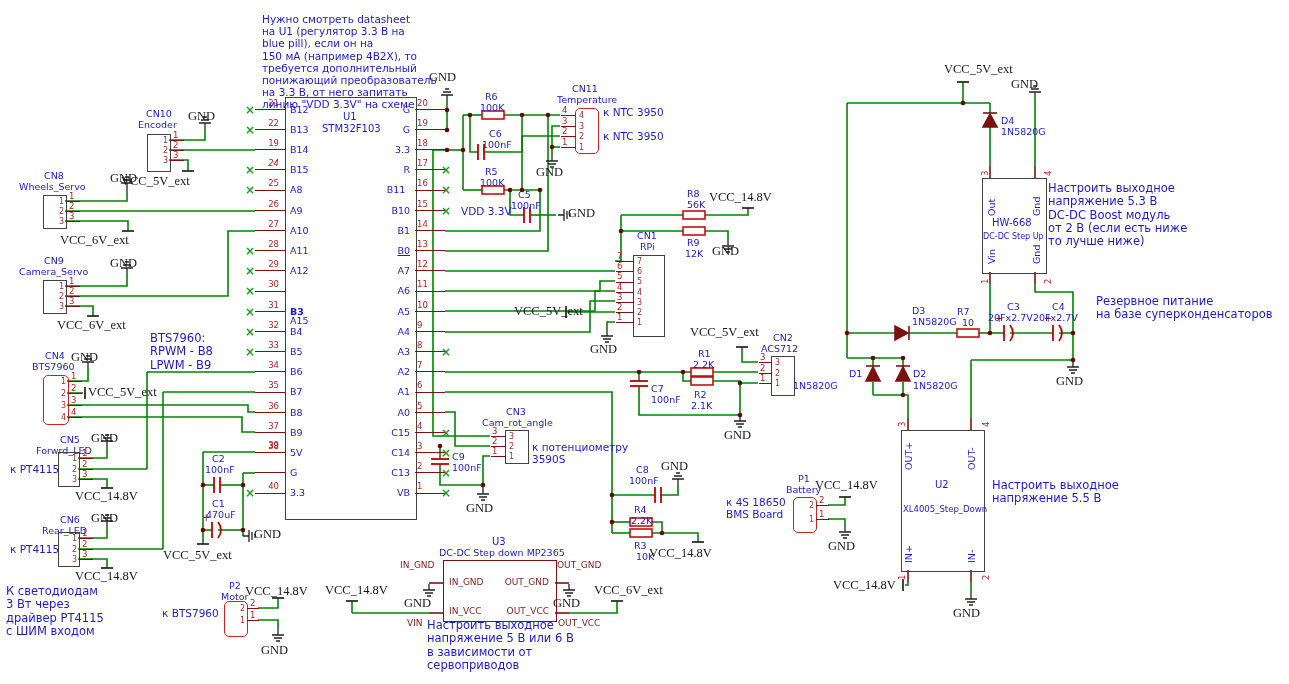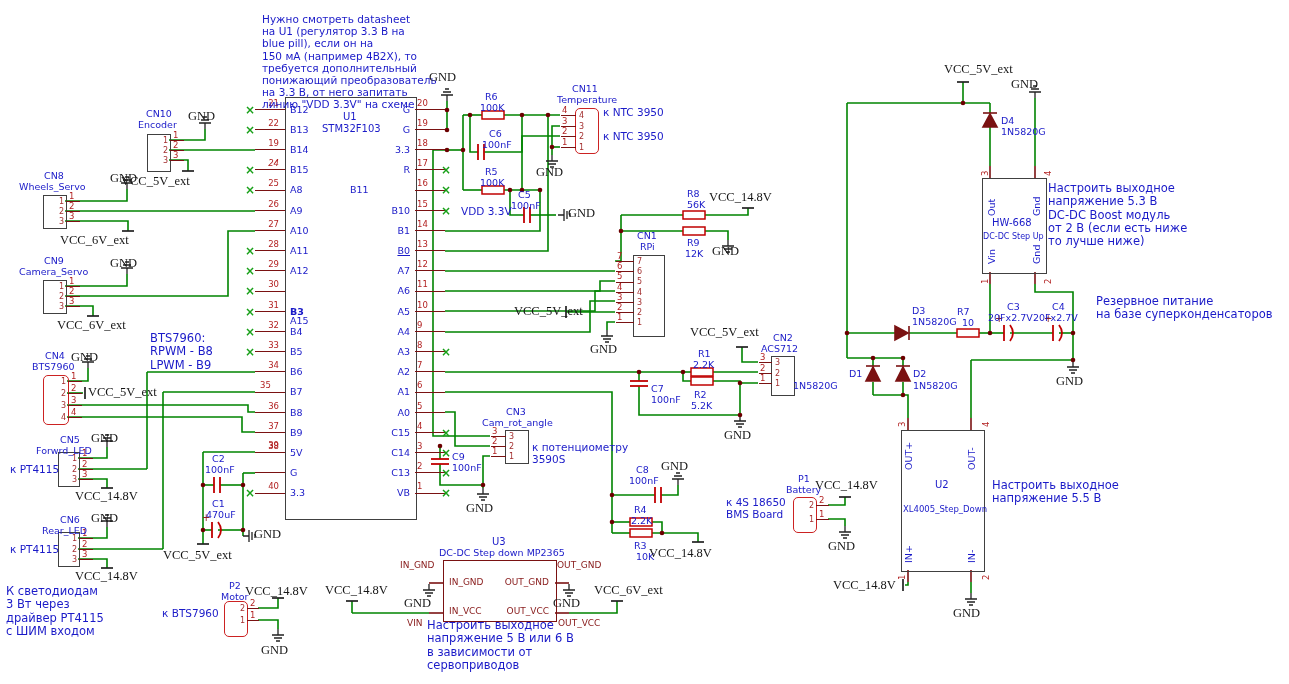--- a/index.html
+++ b/index.html
@@ -515,21 +515,21 @@
       <div class="pstub" style="left: 255px; top: 330.9px; width: 30px; position: absolute;"></div>
       <div class="pname" style="left: 290px; top: 326.7px; position: absolute;">B4</div>
       <div class="ncx" style="left: 245px; top: 325.7px; position: absolute;">×</div>
       <div class="pnum" style="left: 252px; top: 340.9px; width: 27px; text-align: right; position: absolute;">33</div>
       <div class="pstub" style="left: 255px; top: 351.1px; width: 30px; position: absolute;"></div>
       <div class="pname" style="left: 290px; top: 346.9px; position: absolute;">B5</div>
       <div class="ncx" style="left: 245px; top: 345.9px; position: absolute;">×</div>
       <div class="pnum" style="left: 252px; top: 361.1px; width: 27px; text-align: right; position: absolute;">34</div>
       <div class="pstub" style="left: 255px; top: 371.3px; width: 30px; position: absolute;"></div>
       <div class="pname" style="left: 290px; top: 367.1px; position: absolute;">B6</div>
-      <div class="pnum" style="left: 252px; top: 381.3px; width: 27px; text-align: center; position: absolute;">35</div>
+      <div class="pnum" style="left: 252px; top: 381.3px; width: 27px; text-align: right; position: absolute;">35</div>
       <div class="pstub" style="left: 255px; top: 391.5px; width: 30px; position: absolute;"></div>
       <div class="pname" style="left: 290px; top: 387.3px; position: absolute;">B7</div>
       <div class="pnum" style="left: 252px; top: 401.5px; width: 27px; text-align: right; position: absolute;">36</div>
       <div class="pstub" style="left: 255px; top: 411.7px; width: 30px; position: absolute;"></div>
       <div class="pname" style="left: 290px; top: 407.5px; position: absolute;">B8</div>
       <div class="pnum" style="left: 252px; top: 421.7px; width: 27px; text-align: right; position: absolute;">37</div>
       <div class="pstub" style="left: 255px; top: 431.9px; width: 30px; position: absolute;"></div>
       <div class="pname" style="left: 290px; top: 427.7px; position: absolute;">B9</div>
       <div class="pnum" style="left: 252px; top: 441.9px; width: 27px; text-align: right; position: absolute;">38</div>
       <div class="pstub" style="left: 255px; top: 452.1px; width: 30px; position: absolute;"></div>
@@ -549,21 +549,21 @@
       <div class="pname" style="left: 350px; top: 124.7px; width: 60px; text-align: right; position: absolute;">G</div>
       <div class="pnum" style="left: 417px; top: 138.9px; width: 27px; position: absolute;">18</div>
       <div class="pstub" style="left: 415px; top: 149.1px; width: 30px; position: absolute;"></div>
       <div class="pname" style="left: 350px; top: 144.9px; width: 60px; text-align: right; position: absolute;">3.3</div>
       <div class="pnum" style="left: 417px; top: 159.1px; width: 27px; position: absolute;">17</div>
       <div class="pstub" style="left: 415px; top: 169.3px; width: 30px; position: absolute;"></div>
       <div class="pname" style="left: 350px; top: 165.1px; width: 60px; text-align: right; position: absolute;">R</div>
       <div class="ncx" style="left: 441px; top: 164.1px; position: absolute;">×</div>
       <div class="pnum" style="left: 417px; top: 179.3px; width: 27px; position: absolute;">16</div>
       <div class="pstub" style="left: 415px; top: 189.5px; width: 30px; position: absolute;"></div>
-      <div class="pname" style="left: 350px; top: 185.3px; width: 60px; text-align: left; position: absolute;">B11</div>
+      <div class="pname" style="left: 366px; top: 185.3px; width: 60px; text-align: center; position: absolute;">B11</div>
       <div class="ncx" style="left: 441px; top: 184.3px; position: absolute;">×</div>
       <div class="pnum" style="left: 417px; top: 199.5px; width: 27px; position: absolute;">15</div>
       <div class="pstub" style="left: 415px; top: 209.7px; width: 30px; position: absolute;"></div>
       <div class="pname" style="left: 350px; top: 205.5px; width: 60px; text-align: right; position: absolute;">B10</div>
       <div class="ncx" style="left: 441px; top: 204.5px; position: absolute;">×</div>
       <div class="pnum" style="left: 417px; top: 219.7px; width: 27px; position: absolute;">14</div>
       <div class="pstub" style="left: 415px; top: 229.9px; width: 30px; position: absolute;"></div>
       <div class="pname" style="left: 350px; top: 225.7px; width: 60px; text-align: right; position: absolute;">B1</div>
       <div class="pnum" style="left: 417px; top: 239.9px; width: 27px; position: absolute;">13</div>
       <div class="pstub" style="left: 415px; top: 250.1px; width: 30px; position: absolute;"></div>
@@ -719,21 +719,21 @@
 <div class="lbl ref" style="left:480px;top:178px">100K</div>
 <div class="lbl ref" style="left:518px;top:190px">C5</div>
 <div class="lbl ref" style="left:511px;top:201px">100nF</div>
 <div class="lbl ref" style="left:687px;top:189px">R8</div>
 <div class="lbl ref" style="left:687px;top:200px">56K</div>
 <div class="lbl ref" style="left:687px;top:238px">R9</div>
 <div class="lbl ref" style="left:685px;top:249px">12K</div>
 <div class="lbl ref" style="left:698px;top:349px">R1</div>
 <div class="lbl ref" style="left:693px;top:360px">2.2K</div>
 <div class="lbl ref" style="left:694px;top:390px">R2</div>
-<div class="lbl ref" style="left:691px;top:401px">5.2K</div>
+<div class="lbl ref" style="left:691px;top:401px">2.1K</div>
 <div class="lbl ref" style="left:651px;top:384px">C7</div>
 <div class="lbl ref" style="left:651px;top:395px">100nF</div>
 <div class="lbl ref" style="left:634px;top:505px">R4</div>
 <div class="lbl ref" style="left:631px;top:516px">2.2K</div>
 <div class="lbl ref" style="left:634px;top:541px">R3</div>
 <div class="lbl ref" style="left:636px;top:552px">10K</div>
 <div class="lbl ref" style="left:636px;top:465px">C8</div>
 <div class="lbl ref" style="left:629px;top:476px">100nF</div>
 <div class="lbl ref" style="left:452px;top:452px">C9</div>
 <div class="lbl ref" style="left:452px;top:463px">100nF</div>

